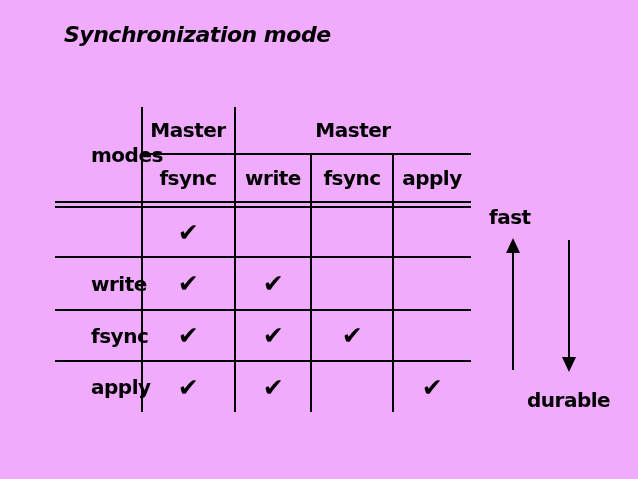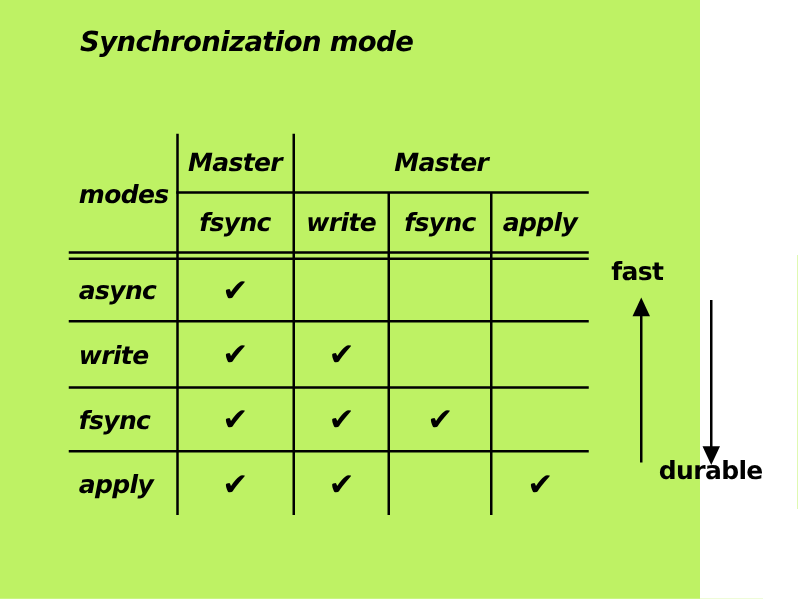--- a/index.html
+++ b/index.html
@@ -2,34 +2,34 @@
 <html><head>
 <meta charset="utf-8">
 <style>
   html, body { margin: 0; padding: 0; }
   body {
     width: 638px; height: 479px;
     background: #ffffff;
     font-family: "DejaVu Sans", "Liberation Sans", sans-serif;
     overflow: hidden;
   }
-  .stage { position: relative; width: 560px; height: 479px; background: #bef264; }
+  .stage { position: relative; width: 638px; height: 479px; background: #f0abfc; }
 
   .title {
     position: absolute; left: 64px; top: 22px;
     font-size: 22px; font-weight: bold; font-style: italic;
     color: #000; letter-spacing: -0.5px; white-space: nowrap;
   }
 
   .cell {
     position: absolute; display: flex; align-items: center; justify-content: center;
-    font-size: 20px; font-weight: bold; font-style: italic; color: #000;
+    font-size: 20px; font-weight: bold; color: #000;
     letter-spacing: -0.5px; white-space: nowrap;
   }
-  .left-align { justify-content: flex-start; padding-left: 8px; box-sizing: border-box; }
+  .left-align { justify-content: flex-start; padding-left: 8px; box-sizing: border-box; margin-left: 28px; }
 
   .check { font-size: 25px; line-height: 1; }
 
   .line { position: absolute; background: #000; }
 
   .shaft { position: absolute; width: 2px; background: #000; }
   .head-up {
     position: absolute; width: 0; height: 0;
     border-left: 7px solid transparent; border-right: 7px solid transparent;
     border-bottom: 15px solid #000;
@@ -65,21 +65,20 @@
 
   <div class="cell left-align" style="left:55px; top:107px; width:86px; height:96px;">modes</div>
   <div class="cell" style="left:142px; top:107px; width:92px; height:46px;">Master</div>
   <div class="cell" style="left:235px; top:107px; width:236px; height:46px;">Master</div>
 
   <div class="cell" style="left:142px; top:155px; width:92px; height:46px;">fsync</div>
   <div class="cell" style="left:235px; top:155px; width:76px; height:46px;">write</div>
   <div class="cell" style="left:311px; top:155px; width:82px; height:46px;">fsync</div>
   <div class="cell" style="left:393px; top:155px; width:78px; height:46px;">apply</div>
 
-  <div class="cell left-align" style="left:55px; top:208px; width:86px; height:48px;">async</div>
   <div class="cell left-align" style="left:55px; top:258px; width:86px; height:51px;">write</div>
   <div class="cell left-align" style="left:55px; top:311px; width:86px; height:49px;">fsync</div>
   <div class="cell left-align" style="left:55px; top:362px; width:86px; height:50px;">apply</div>
 
   <div class="cell check" style="left:142px; top:208px; width:92px; height:48px;">✔</div>
   <div class="cell check" style="left:235px; top:208px; width:76px; height:48px;"></div>
   <div class="cell check" style="left:311px; top:208px; width:82px; height:48px;"></div>
   <div class="cell check" style="left:393px; top:208px; width:78px; height:48px;"></div>
 
   <div class="cell check" style="left:142px; top:258px; width:92px; height:51px;">✔</div>
@@ -102,15 +101,15 @@
   <div>
     <div class="head-up" style="left:506px; top:238px;"></div>
     <div class="shaft" style="left:512px; top:251px; height:119px;"></div>
   </div>
 
   <div>
     <div class="shaft" style="left:568px; top:240px; height:118px;"></div>
     <div class="head-down" style="left:562px; top:357px;"></div>
   </div>
 
-  <div class="side-label" style="left:527px; top:364px;">durable</div>
+  <div class="side-label" style="left:527px; top:388px;">durable</div>
 
 </div>
 
 </body></html>

